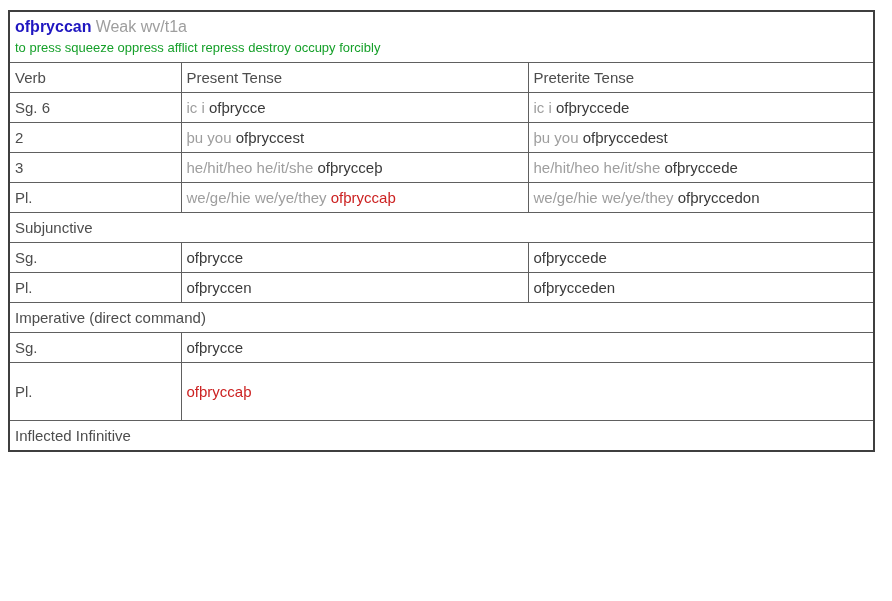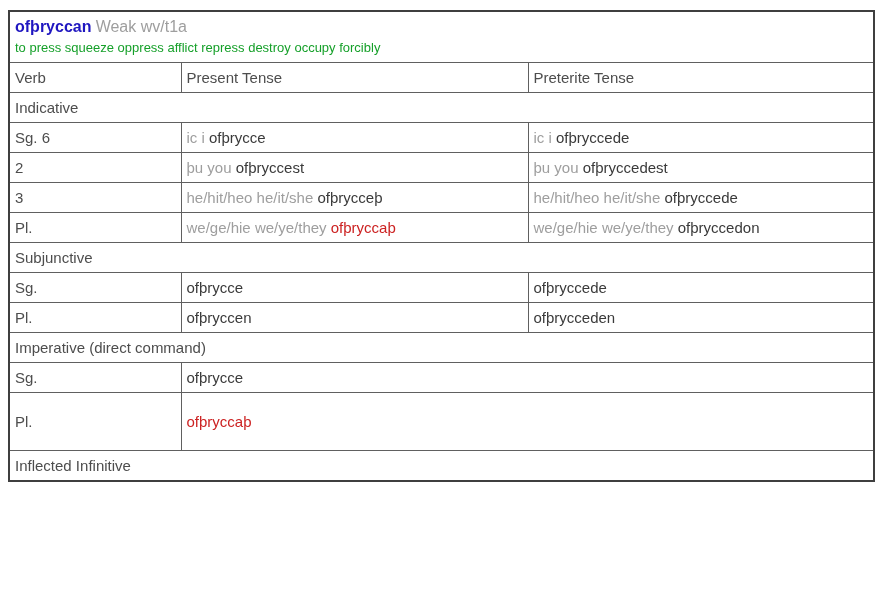--- a/index.html
+++ b/index.html
@@ -83,23 +83,20 @@
         </div>
         <div class="gloss-line">to press squeeze oppress afflict repress destroy occupy forcibly</div>
       </td>
     </tr>
   <tr>
         <td>Verb</td>
         <td>Present Tense</td>
         <td>Preterite Tense</td>
       </tr>
       <tr>
-        <td colspan="3">Indicative</td>
-      </tr>
-      <tr>
         <td>Sg. 6</td>
         <td><span class="pronoun">ic i</span> <span class="form">ofþrycce</span></td>
         <td><span class="pronoun">ic i</span> <span class="form">ofþryccede</span></td>
       </tr>
       <tr>
         <td>2</td>
         <td><span class="pronoun">þu you</span> <span class="form">ofþryccest</span></td>
         <td><span class="pronoun">þu you</span> <span class="form">ofþryccedest</span></td>
       </tr>
       <tr>

